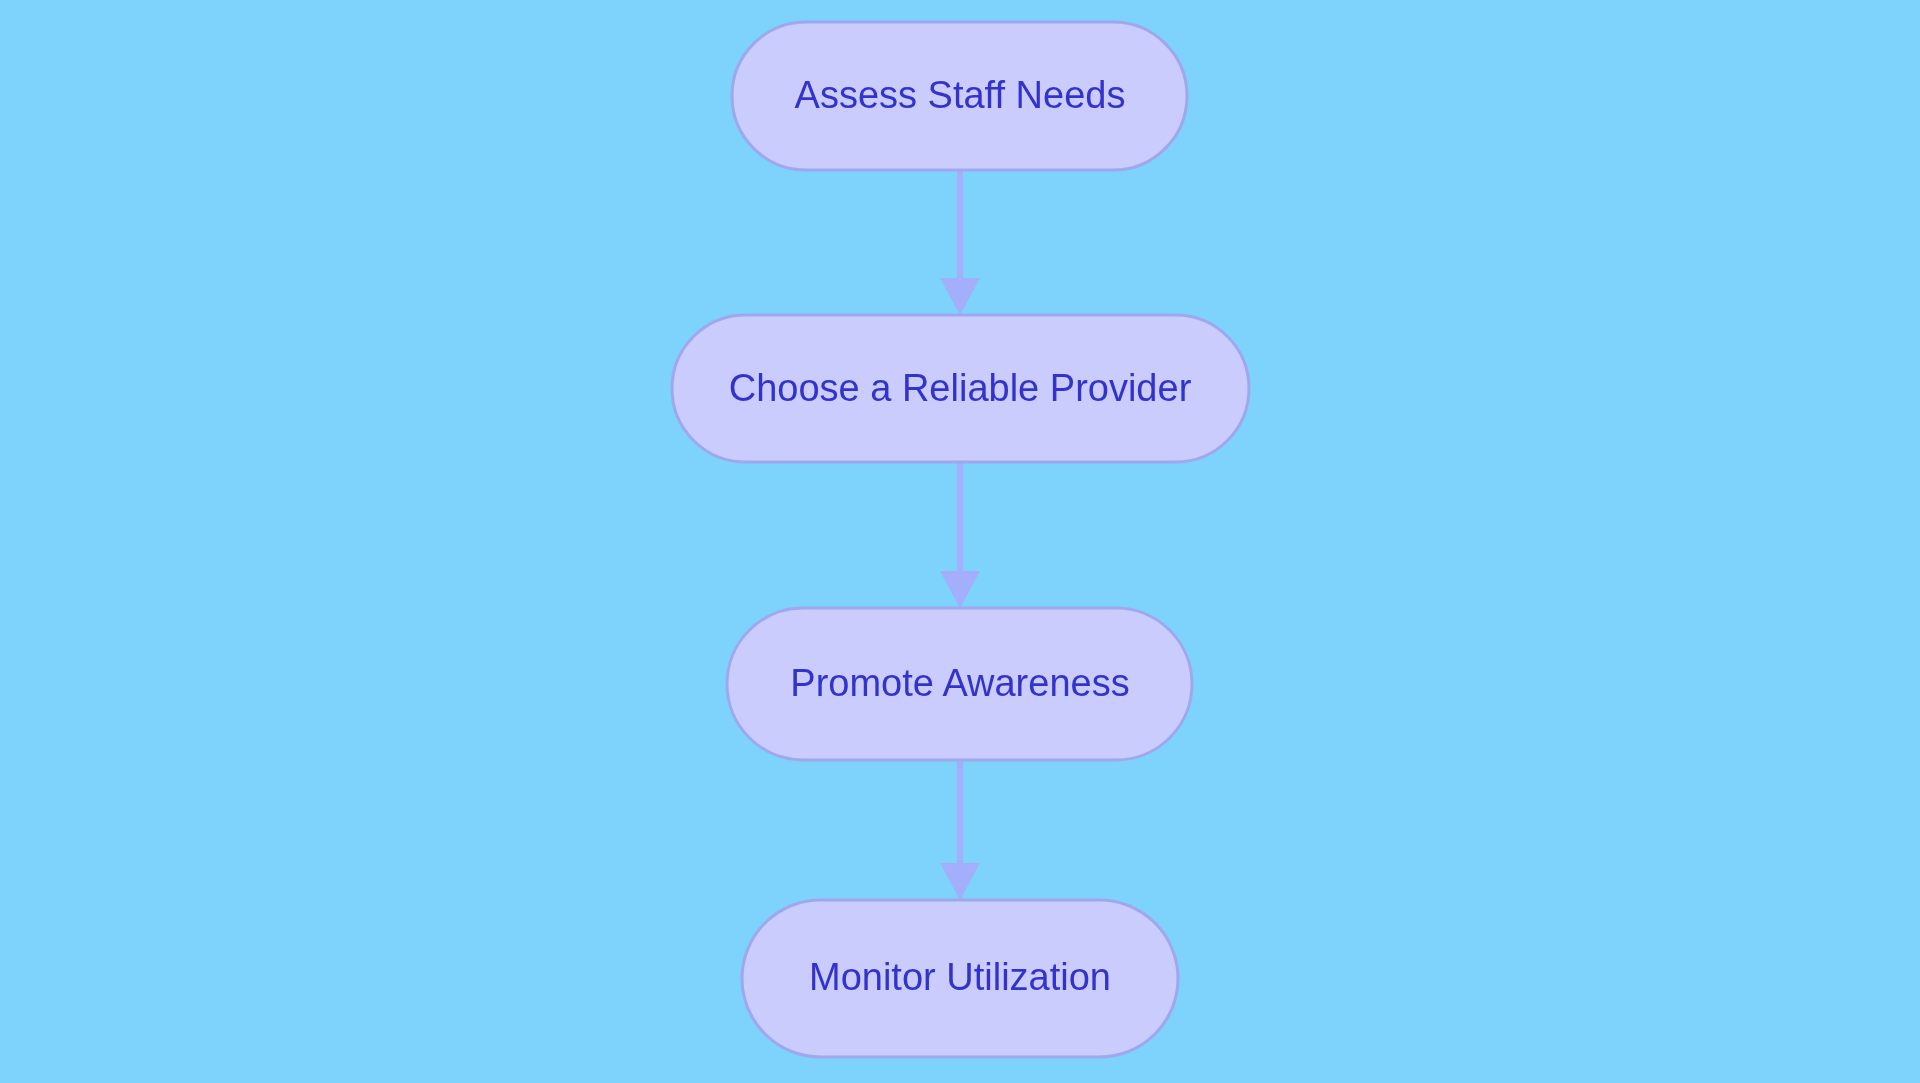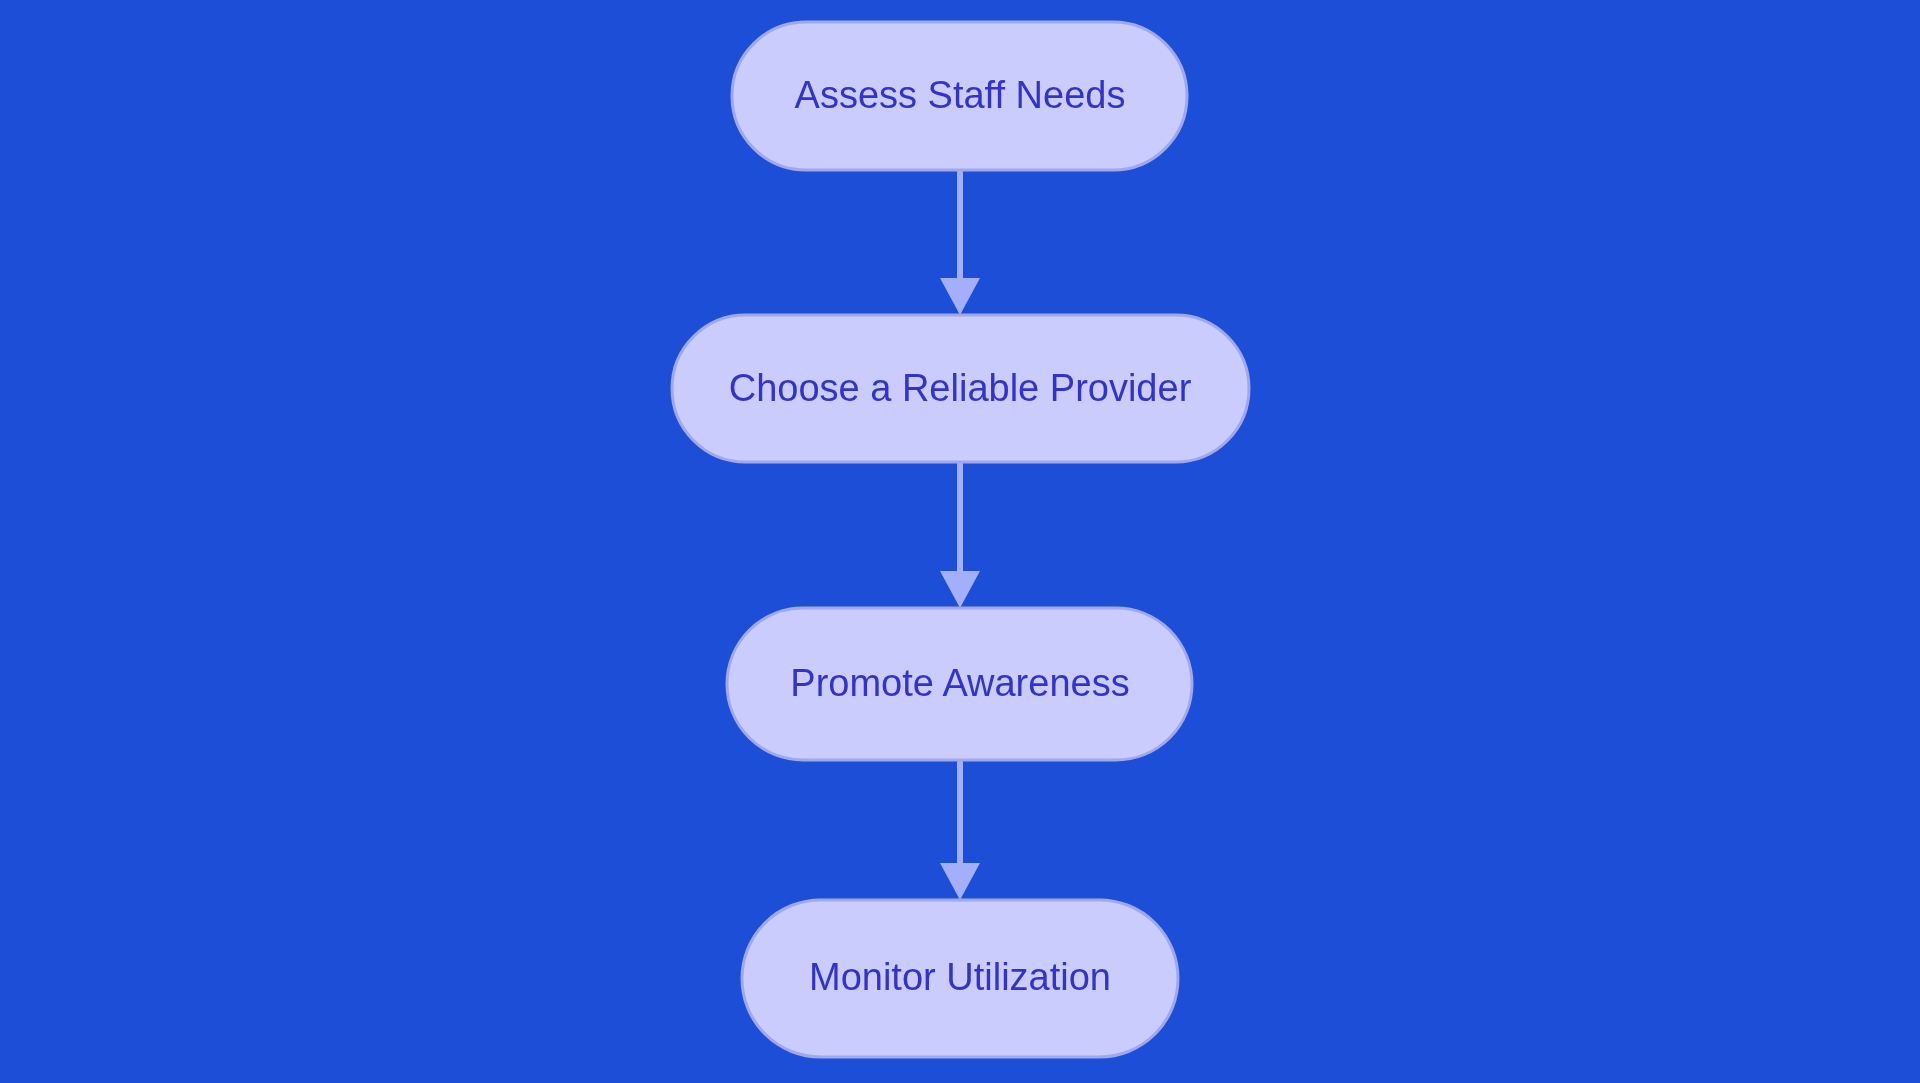--- a/index.html
+++ b/index.html
@@ -8,21 +8,21 @@
     padding: 0;
     background: #ffffff;
   }
   body {
     font-family: "Liberation Sans", sans-serif;
   }
   #canvas {
     position: relative;
     width: 1920px;
     height: 1083px;
-    background: #1d4ed8;
+    background: #7dd3fc;
     overflow: hidden;
   }
   #flow-svg {
     position: absolute;
     left: 0;
     top: 0;
     width: 1920px;
     height: 1083px;
     display: block;
   }

